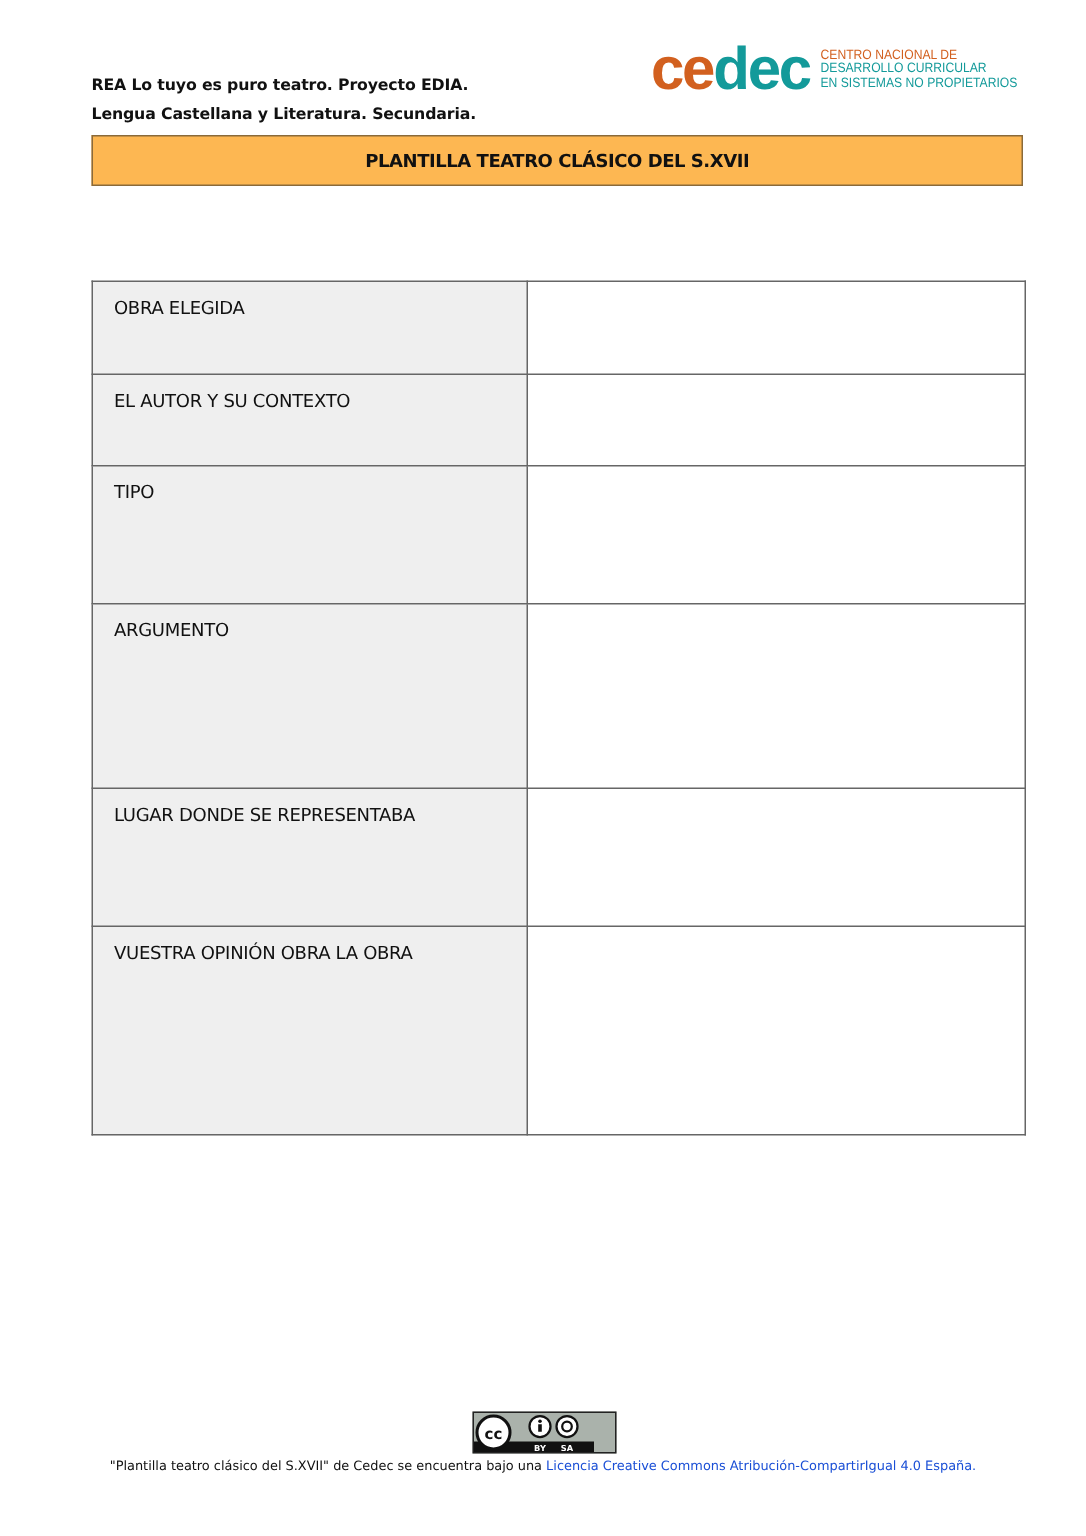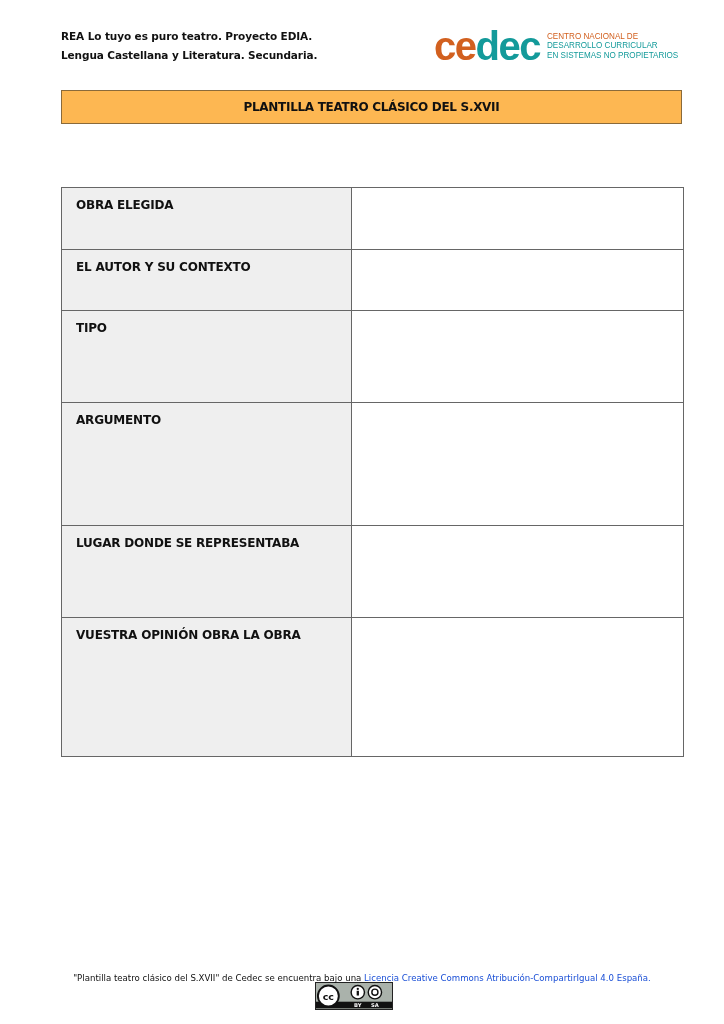--- a/index.html
+++ b/index.html
@@ -1,32 +1,32 @@
 <!DOCTYPE html>
 <html><head>
 <meta charset="utf-8">
 <style>
   html, body { margin:0; padding:0; background:#ffffff; }
   body { width:724px; height:1024px; position:relative; overflow:hidden; font-family:"DejaVu Sans", sans-serif; color:#111; }
-  .hdr-left { position:absolute; left:61px; top:27px; font-size:10.5px; font-weight:bold; line-height:19px; letter-spacing:-0.1px; }
+  .hdr-left { position:absolute; left:61px; top:48px; font-size:10.5px; font-weight:bold; line-height:19px; letter-spacing:-0.1px; }
   .logo { position:absolute; left:434px; top:28px; display:flex; align-items:center; }
   .logo-word { font-family:"Liberation Sans", sans-serif; font-weight:bold; font-size:40px; letter-spacing:-1.5px; line-height:36px; }
   .logo-ce { color:#d2601f; }
   .logo-dec { color:#139a9a; }
   .logo-sub { margin-left:7px; font-family:"Liberation Sans", sans-serif; font-size:9px; line-height:9.5px; transform:scaleX(0.9); transform-origin:left; }
   .logo-sub .l1 { color:#d2601f; }
   .logo-sub .l2, .logo-sub .l3 { color:#139a9a; }
   .title-bar { position:absolute; left:61px; top:90px; width:621px; height:34px; background:#fdb752; border:1px solid #8a6a3a; box-sizing:border-box; display:flex; align-items:center; justify-content:center; font-weight:bold; font-size:12px; letter-spacing:-0.3px; color:#111; }
   .nombre { position:absolute; left:61px; top:141px; font-size:12px;margin-top:44px; }
   .nombre .line { display:inline-block; width:165px; border-bottom:1px solid #111; margin-left:3px; height:12px; vertical-align:baseline; }
   table.grid { position:absolute; left:61px; top:187px; width:623px; border-collapse:collapse; }
   table.grid td { border:1.2px solid #666; vertical-align:top; padding:0; }
-  td.label { width:261px; background:#efefef; padding:8px 14px 0 14px !important; font-weight:bold; font-size:12px; line-height:18px; letter-spacing:-0.2px;margin-top:23px; }
+  td.label { width:261px; background:#efefef; padding:8px 14px 0 14px !important; font-weight:normal; font-size:12px; line-height:18px; letter-spacing:-0.2px;margin-top:23px; }
   td.value { background:#ffffff; }
-  .footer-cc { position:absolute; left:315px; top:982px; width:78px; height:28px; background:#aab2ab; border:1px solid #222; box-sizing:border-box; display:flex; }
+  .footer-cc { position:absolute; left:315px; top:941px; width:96px; height:28px; background:#aab2ab; border:1px solid #222; box-sizing:border-box; display:flex; }
   .footer-text { position:absolute; left:0; width:724px; top:973px; text-align:center; font-size:8.6px; color:#111; }
   .footer-text a { color:#1a4fd6; }
 </style>
 </head>
 <body>
 
 <div class="hdr-left">
   <div>REA Lo tuyo es puro teatro. Proyecto EDIA.</div>
   <div>Lengua Castellana y Literatura. Secundaria.</div>
 </div>

